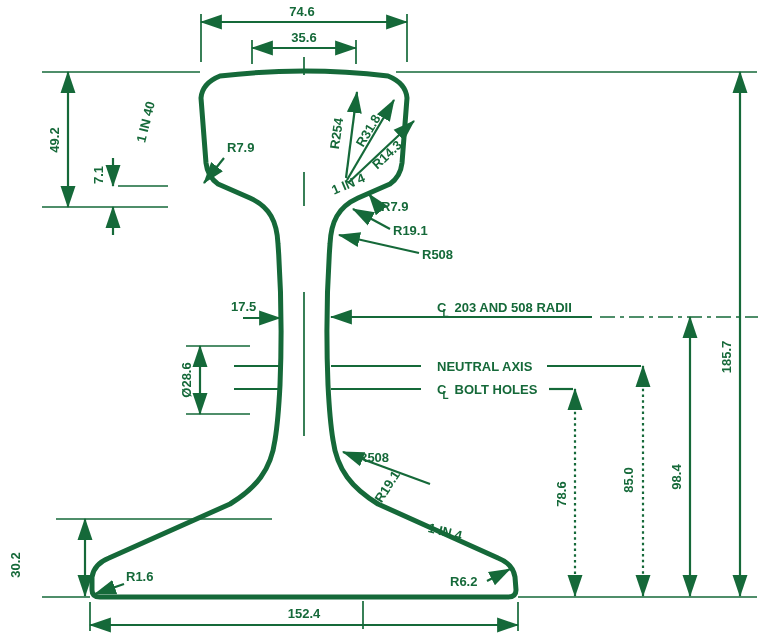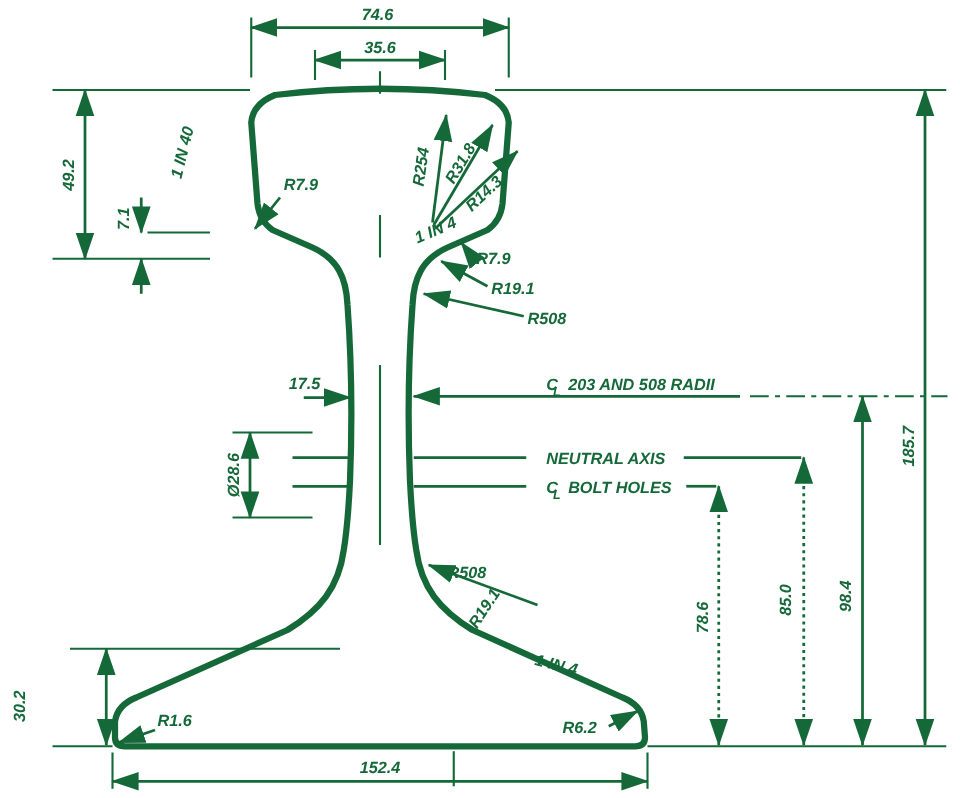--- a/index.html
+++ b/index.html
@@ -1,17 +1,17 @@
 <!DOCTYPE html>
 <html style="--ink: #156939; --bg: #ffffff;"><head>
 <meta charset="utf-8">
 <style>
   :root { --ink:#156939; --bg:#ffffff; }
   html,body { margin:0; padding:0; background:var(--bg); }
-  .stage { width:768px; height:638px; position:relative; background:var(--bg);font-style:italic; }
+  .stage { width:768px; height:638px; position:relative; background:var(--bg); }
   svg { display:block; }
   .outline { fill:none; stroke:var(--ink); stroke-width:5; stroke-linejoin:round; stroke-linecap:round; }
   .dim   { fill:none; stroke:var(--ink); stroke-width:2.2; }
   .thin  { fill:none; stroke:var(--ink); stroke-width:1.7; }
   .dashdot { stroke-dasharray:15 5 4 5; }
   .dot     { stroke-dasharray:2.5 3.2; }
   .arrowhead { fill:var(--ink); stroke:none; }
   text { fill:var(--ink); font-family:"Liberation Sans", sans-serif; font-weight:bold; font-size:13px; }
   .mid { text-anchor:middle; }
   .cl-sub { font-size:10px; }

